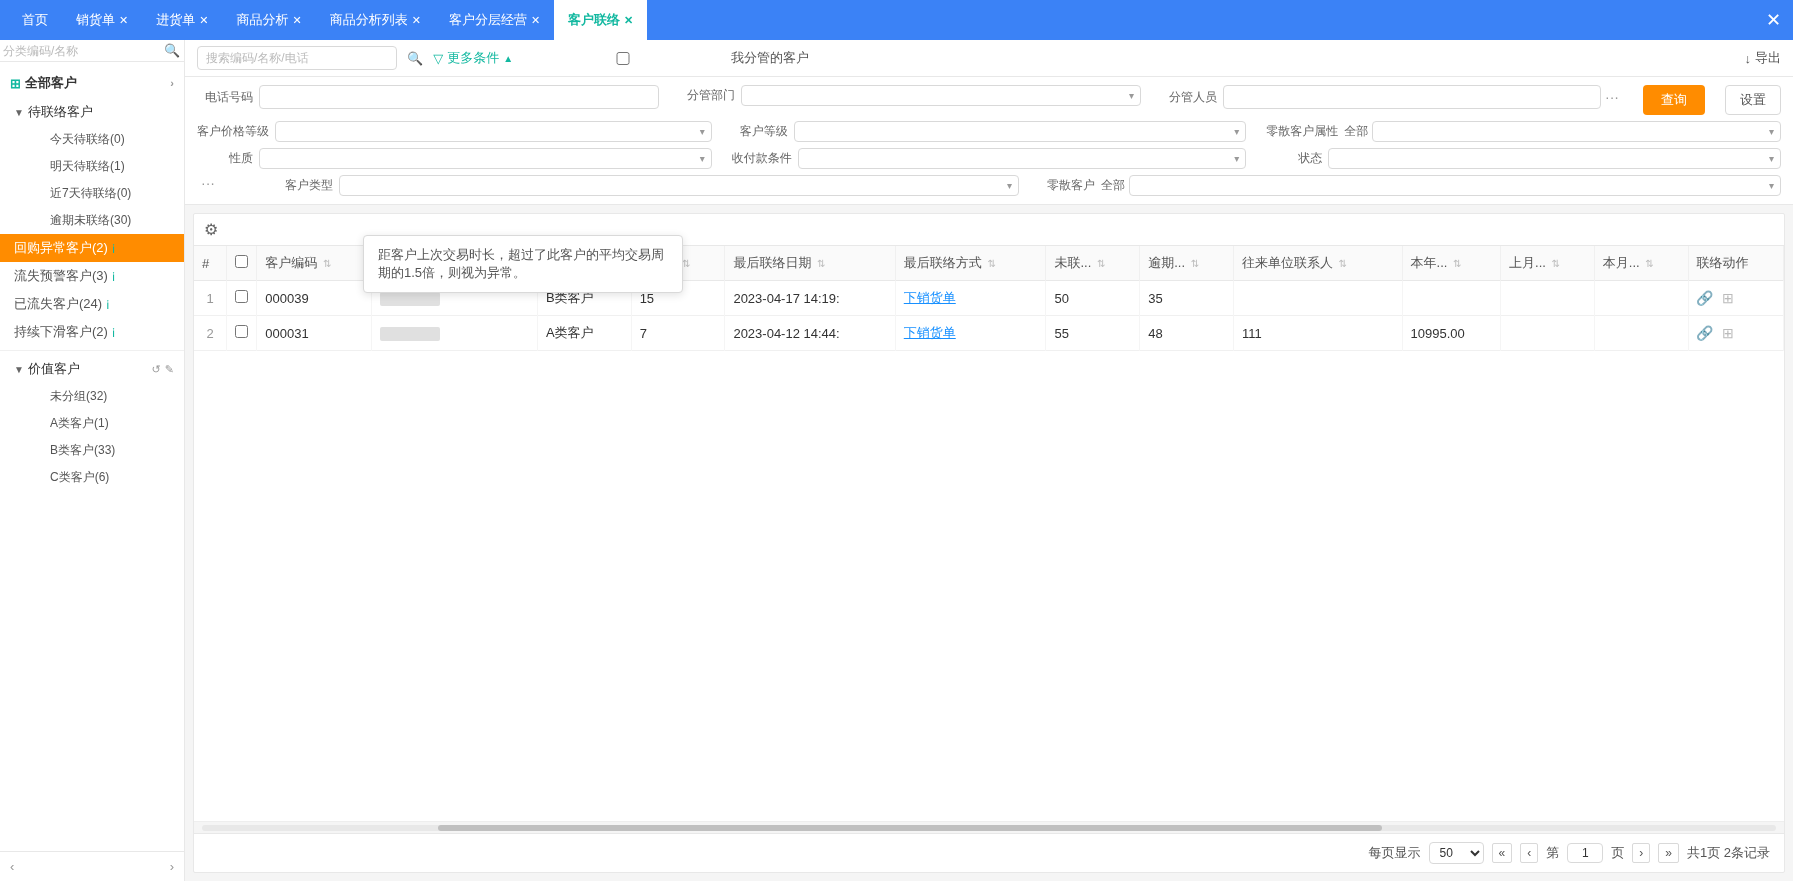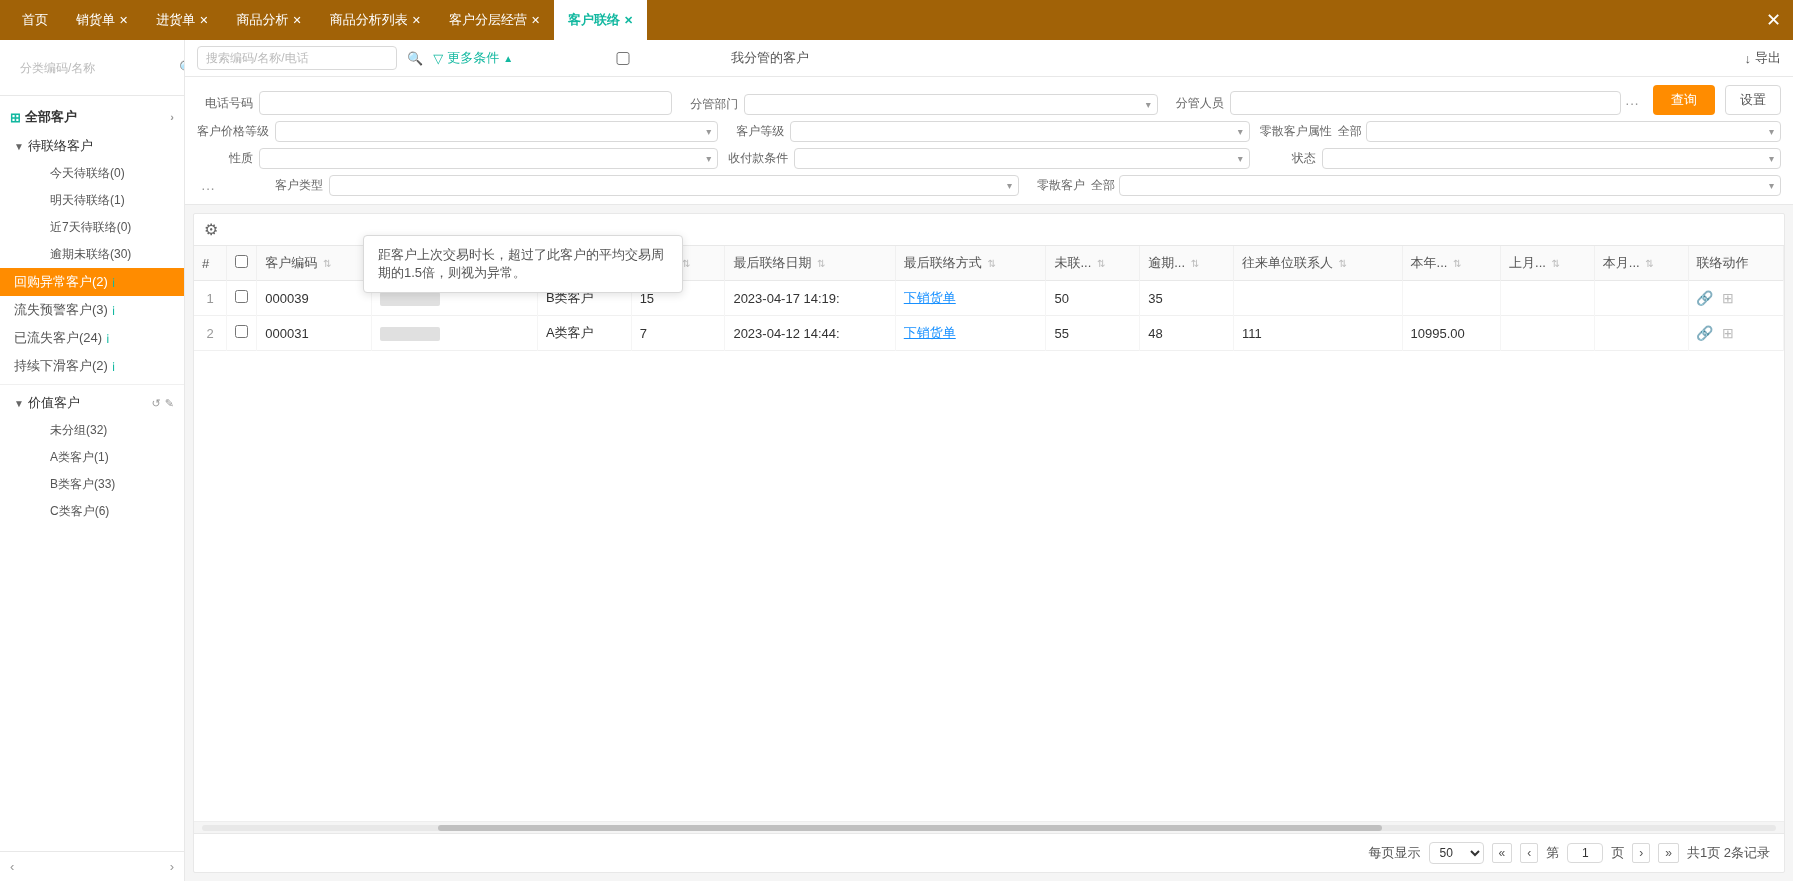--- a/index.html
+++ b/index.html
@@ -1,21 +1,21 @@
 <!DOCTYPE html>
 <html><head>
   <meta charset="utf-8">
   <style>
     * { box-sizing: border-box; margin: 0; padding: 0; font-family: 'Microsoft YaHei', Arial, sans-serif; font-size: 13px; }
     body { background: #f5f5f5; overflow: hidden; width: 1793px; height: 881px; }
 
     
     .top-nav {
       height: 40px;
-      background: #a16207;
+      background: #3b82f6;
       display: flex;
       align-items: center;
       padding: 0 8px;
       color: #fff;
       position: relative;
     }
     .top-nav .nav-item {
       padding: 0 14px;
       height: 40px;
       display: flex;
@@ -50,21 +50,21 @@
     .sidebar {
       width: 185px;
       background: #fff;
       border-right: 1px solid #e8e8e8;
       display: flex;
       flex-direction: column;
       overflow: hidden;
       flex-shrink: 0;
     }
     .sidebar-search {
-      padding: 20px;
+      padding: 3px;
       border-bottom: 1px solid #e8e8e8;
       display: flex;
       align-items: center;
       gap: 4px;
     }
     .sidebar-search input {
       flex: 1;
       border: none;
       outline: none;
       font-size: 12px;
@@ -186,22 +186,22 @@
     }
 
     
     .adv-filter {
       background: #fff;
       padding: 8px 12px;
       border-bottom: 1px solid #e8e8e8;
     }
     .adv-filter-row {
       display: flex;
-      align-items: flex-end;
-      gap: 10px;
+      align-items: flex-start;
+      gap: 20px;
       margin-bottom: 6px;
     }
     .adv-filter-row:last-child { margin-bottom: 0; }
     .filter-field {
       display: flex;
       align-items: center;
       flex: 1;
       min-width: 0;
     }
     .filter-field label {

